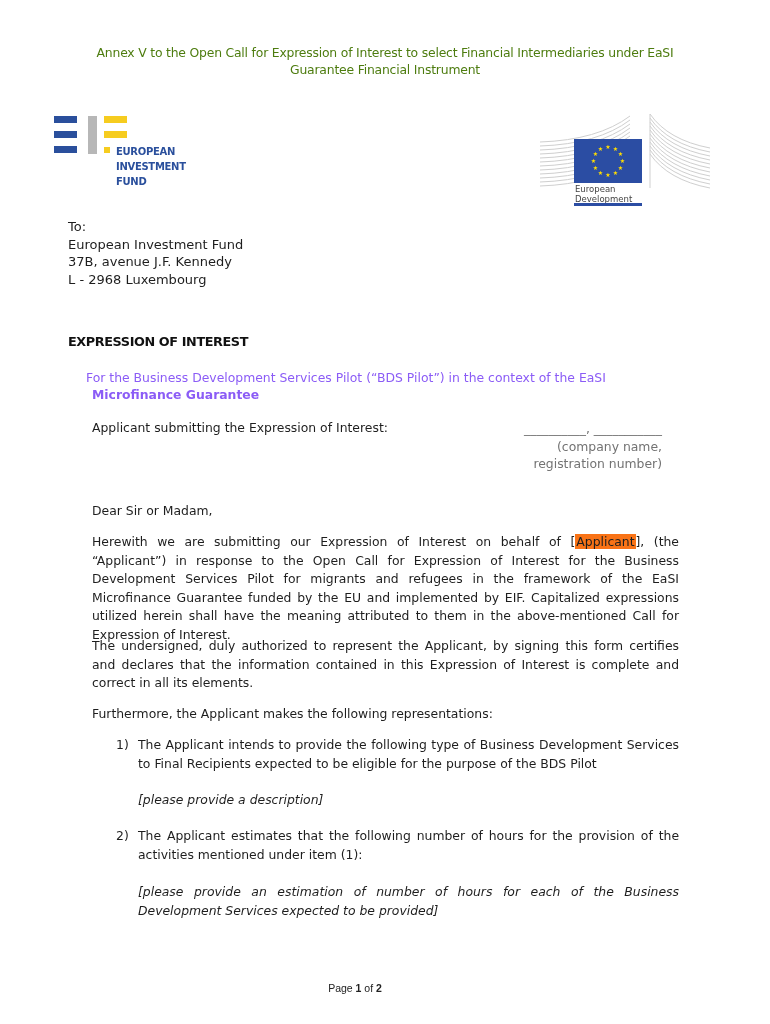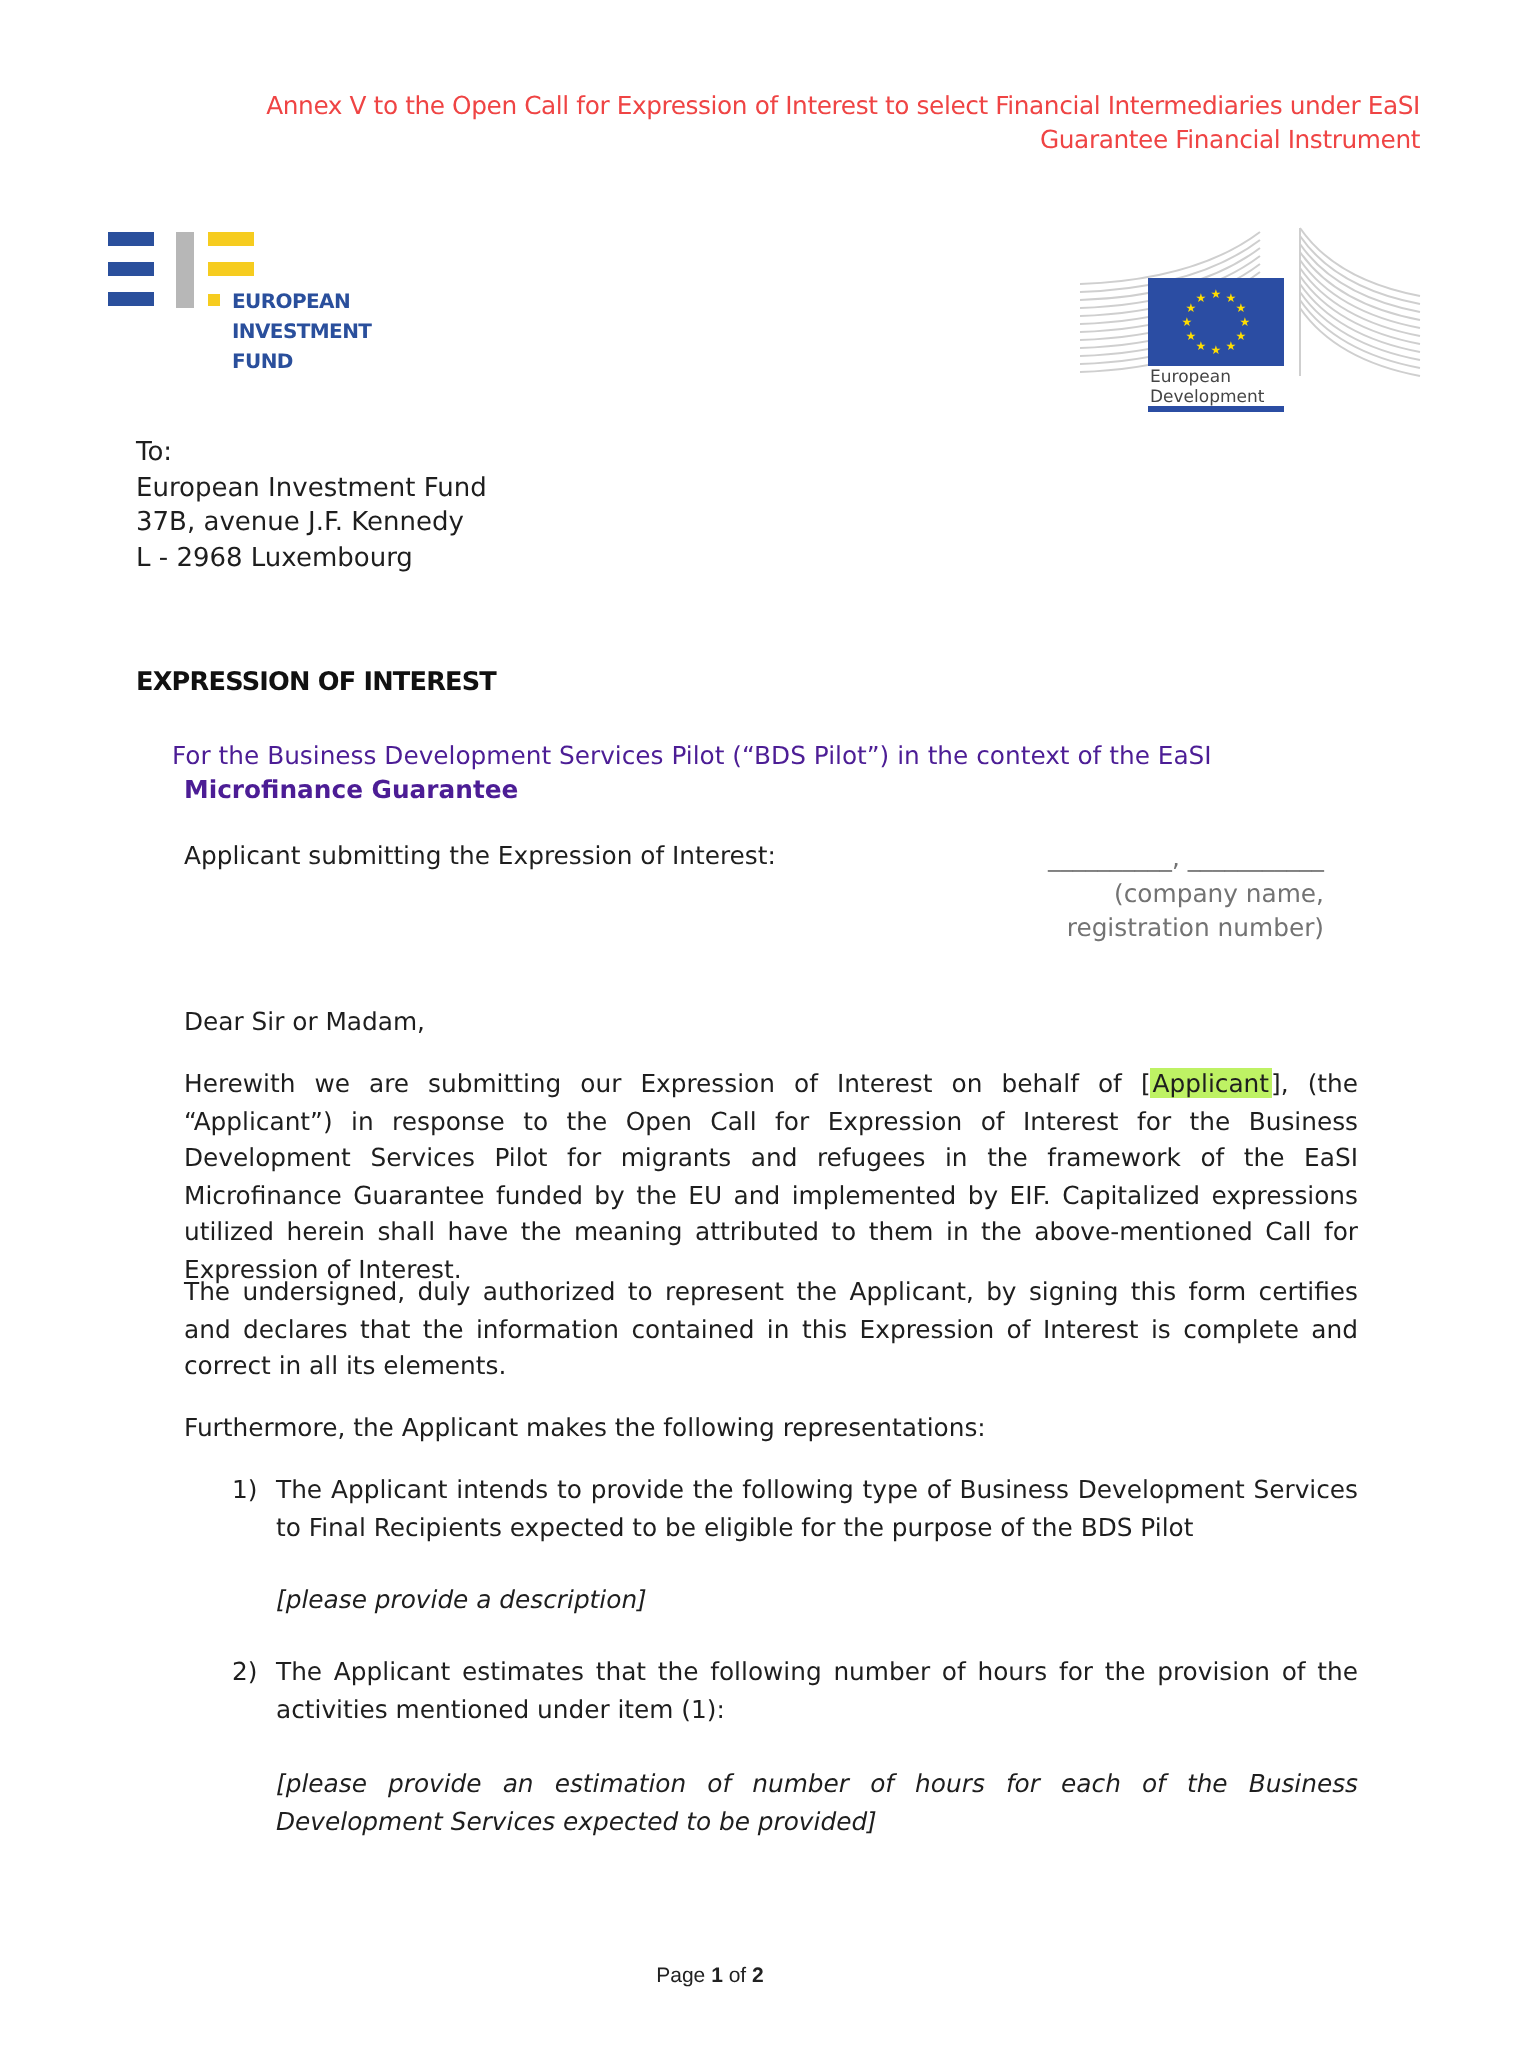--- a/index.html
+++ b/index.html
@@ -2,21 +2,21 @@
 <html><head>
   <meta charset="utf-8">
   <style>
     * { box-sizing: border-box; margin: 0; padding: 0; }
     html, body { width: 770px; height: 1024px; background: #ffffff; overflow: hidden; }
     body { position: relative; font-family: "DejaVu Sans", sans-serif; color: #1a1a1a; }
     .page { position: absolute; left: 0; top: 0; width: 770px; height: 1024px; background: #fff; }
 
     .header-title {
       position: absolute; left: 60px; top: 44px; width: 650px;
-      text-align: right; font-size: 12.4px; line-height: 17px; color: #ef4444;
+      text-align: center; font-size: 12.4px; line-height: 17px; color: #4d7c0f;
       letter-spacing: -0.2px;
     }
 
     
     .eif-logo { position: absolute; left: 54px; top: 116px; width: 150px; height: 74px; }
     .eif-bar { position: absolute; height: 7px; }
     .eif-blue { background: #2a4f9c; width: 23px; left: 0; }
     .eif-grey { position: absolute; left: 34px; top: 0; width: 9px; height: 38px; background: #b7b7b7; }
     .eif-yellow { background: #f6cc1f; width: 23px; left: 50px; }
     .eif-ysq { position: absolute; left: 50px; top: 31px; width: 6px; height: 6px; background: #f6cc1f; }
@@ -28,33 +28,33 @@
     .ec-building { position: absolute; top: 0; left: 0; width: 175px; height: 80px; }
     .ec-flag { position: absolute; left: 36px; top: 29px; width: 68px; height: 44px; background: #2b4da3; }
     .ec-name { position: absolute; left: 37px; top: 74px; font-size: 8.5px; line-height: 10px; color: #444; }
     .ec-underline { position: absolute; left: 36px; top: 93px; width: 68px; height: 3px; background: #2b4da3; }
 
     .address { position: absolute; left: 68px; top: 218px; font-size: 13px; line-height: 17.5px; color: #1e1e1e; }
     .address .line { display: block; }
 
     .eoi-title { position: absolute; left: 68px; top: 334px; font-size: 12.8px; font-weight: bold; color: #111; letter-spacing: -0.4px; }
 
-    .context { position: absolute; left: 86px; top: 369px; width: 560px; font-size: 12.4px; line-height: 17px; color: #4c1d95; }
+    .context { position: absolute; left: 86px; top: 369px; width: 560px; font-size: 12.4px; line-height: 17px; color: #8b5cf6; }
     .context .l2 { display: block; padding-left: 6px; font-weight: bold; }
 
     .applicant-label { position: absolute; left: 92px; top: 420px; font-size: 12.4px; color: #1e1e1e; }
     .applicant-fields { position: absolute; right: 108px; top: 420px; text-align: right; font-size: 12.4px; line-height: 17.5px; color: #737373; }
     .applicant-fields .line { display: block; }
 
     .body-text { position: absolute; left: 92px; width: 587px; font-size: 12.4px; line-height: 18.6px; color: #1e1e1e; text-align: justify; }
     .greeting { top: 502px; }
     .para1 { top: 533px; }
     .para2 { top: 637px; }
     .para3 { top: 705px; }
-    .highlight { background: #bef264; padding: 0 1px; }
+    .highlight { background: #f97316; padding: 0 1px; }
 
     .list-item { position: absolute; left: 116px; width: 563px; font-size: 12.4px; line-height: 18.6px; color: #1e1e1e; }
     .list-num { position: absolute; left: 0; top: 0; width: 22px; }
     .list-text { display: block; margin-left: 22px; text-align: justify; }
     .item1 { top: 736px; }
     .item2 { top: 827px; }
     .placeholder { position: absolute; left: 138px; width: 541px; font-size: 12.4px; line-height: 18.6px; font-style: italic; color: #1e1e1e; text-align: justify; }
     .ph1 { top: 791px; }
     .ph2 { top: 883px; }
 

